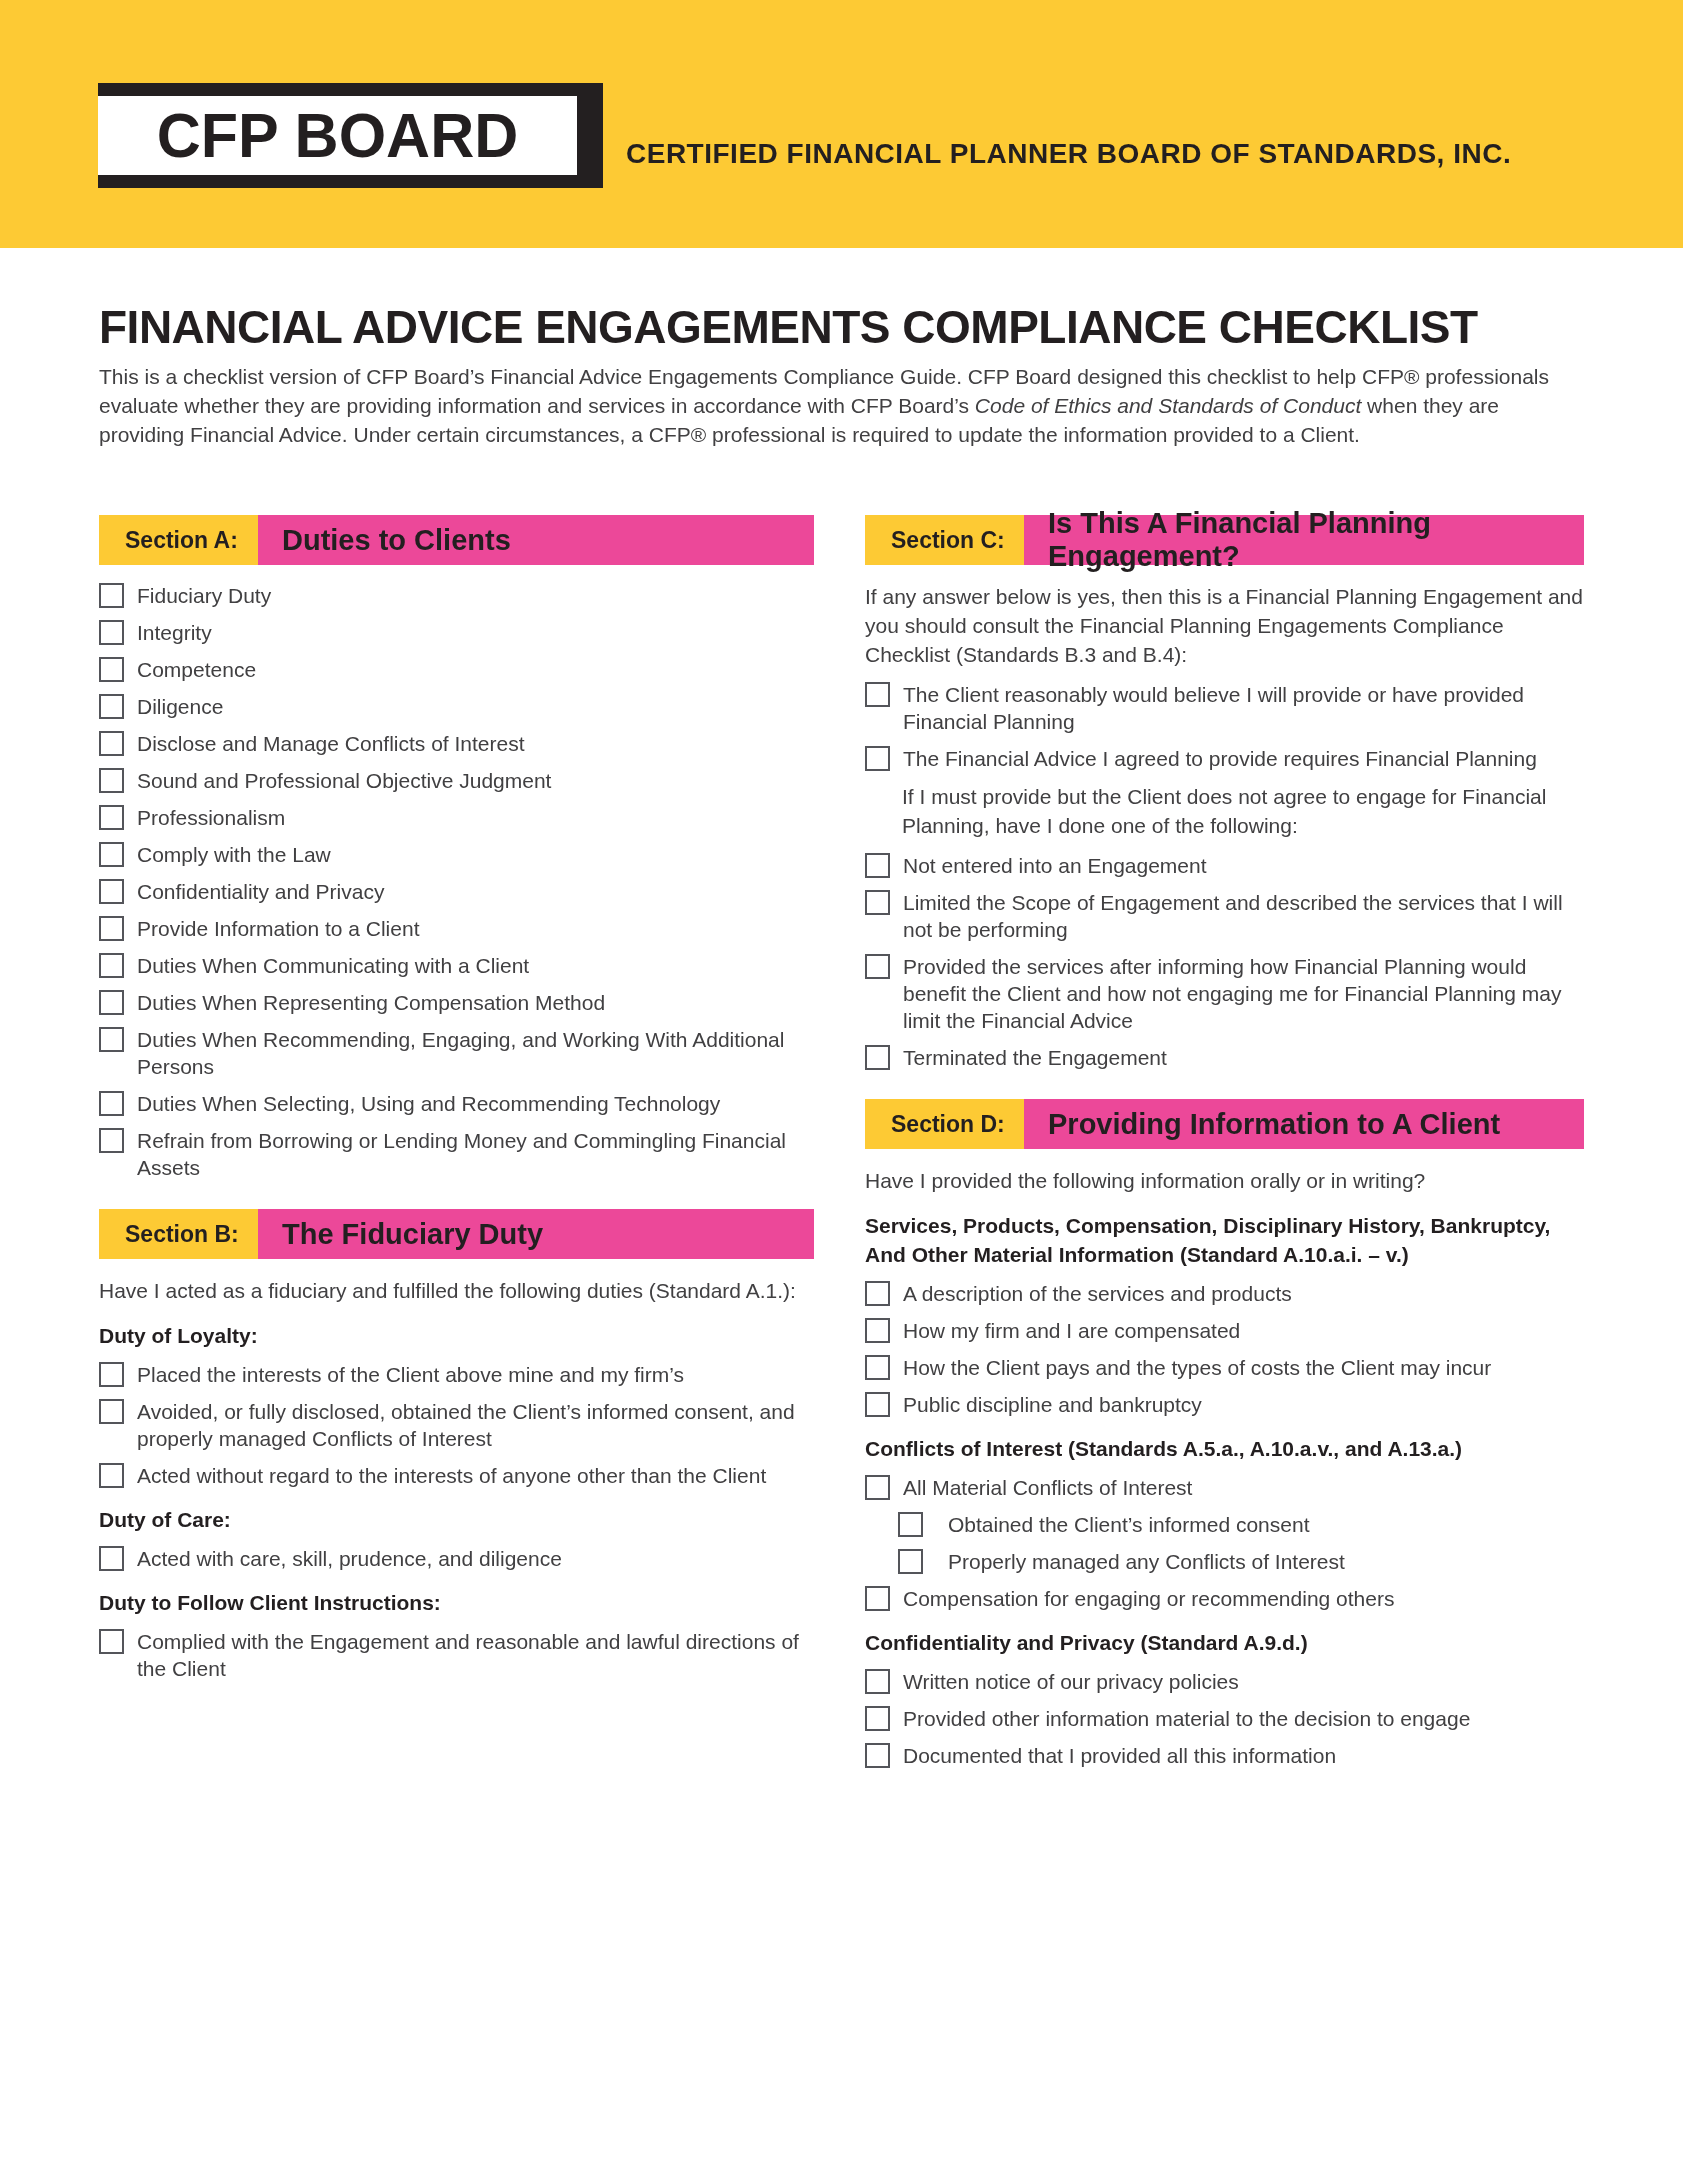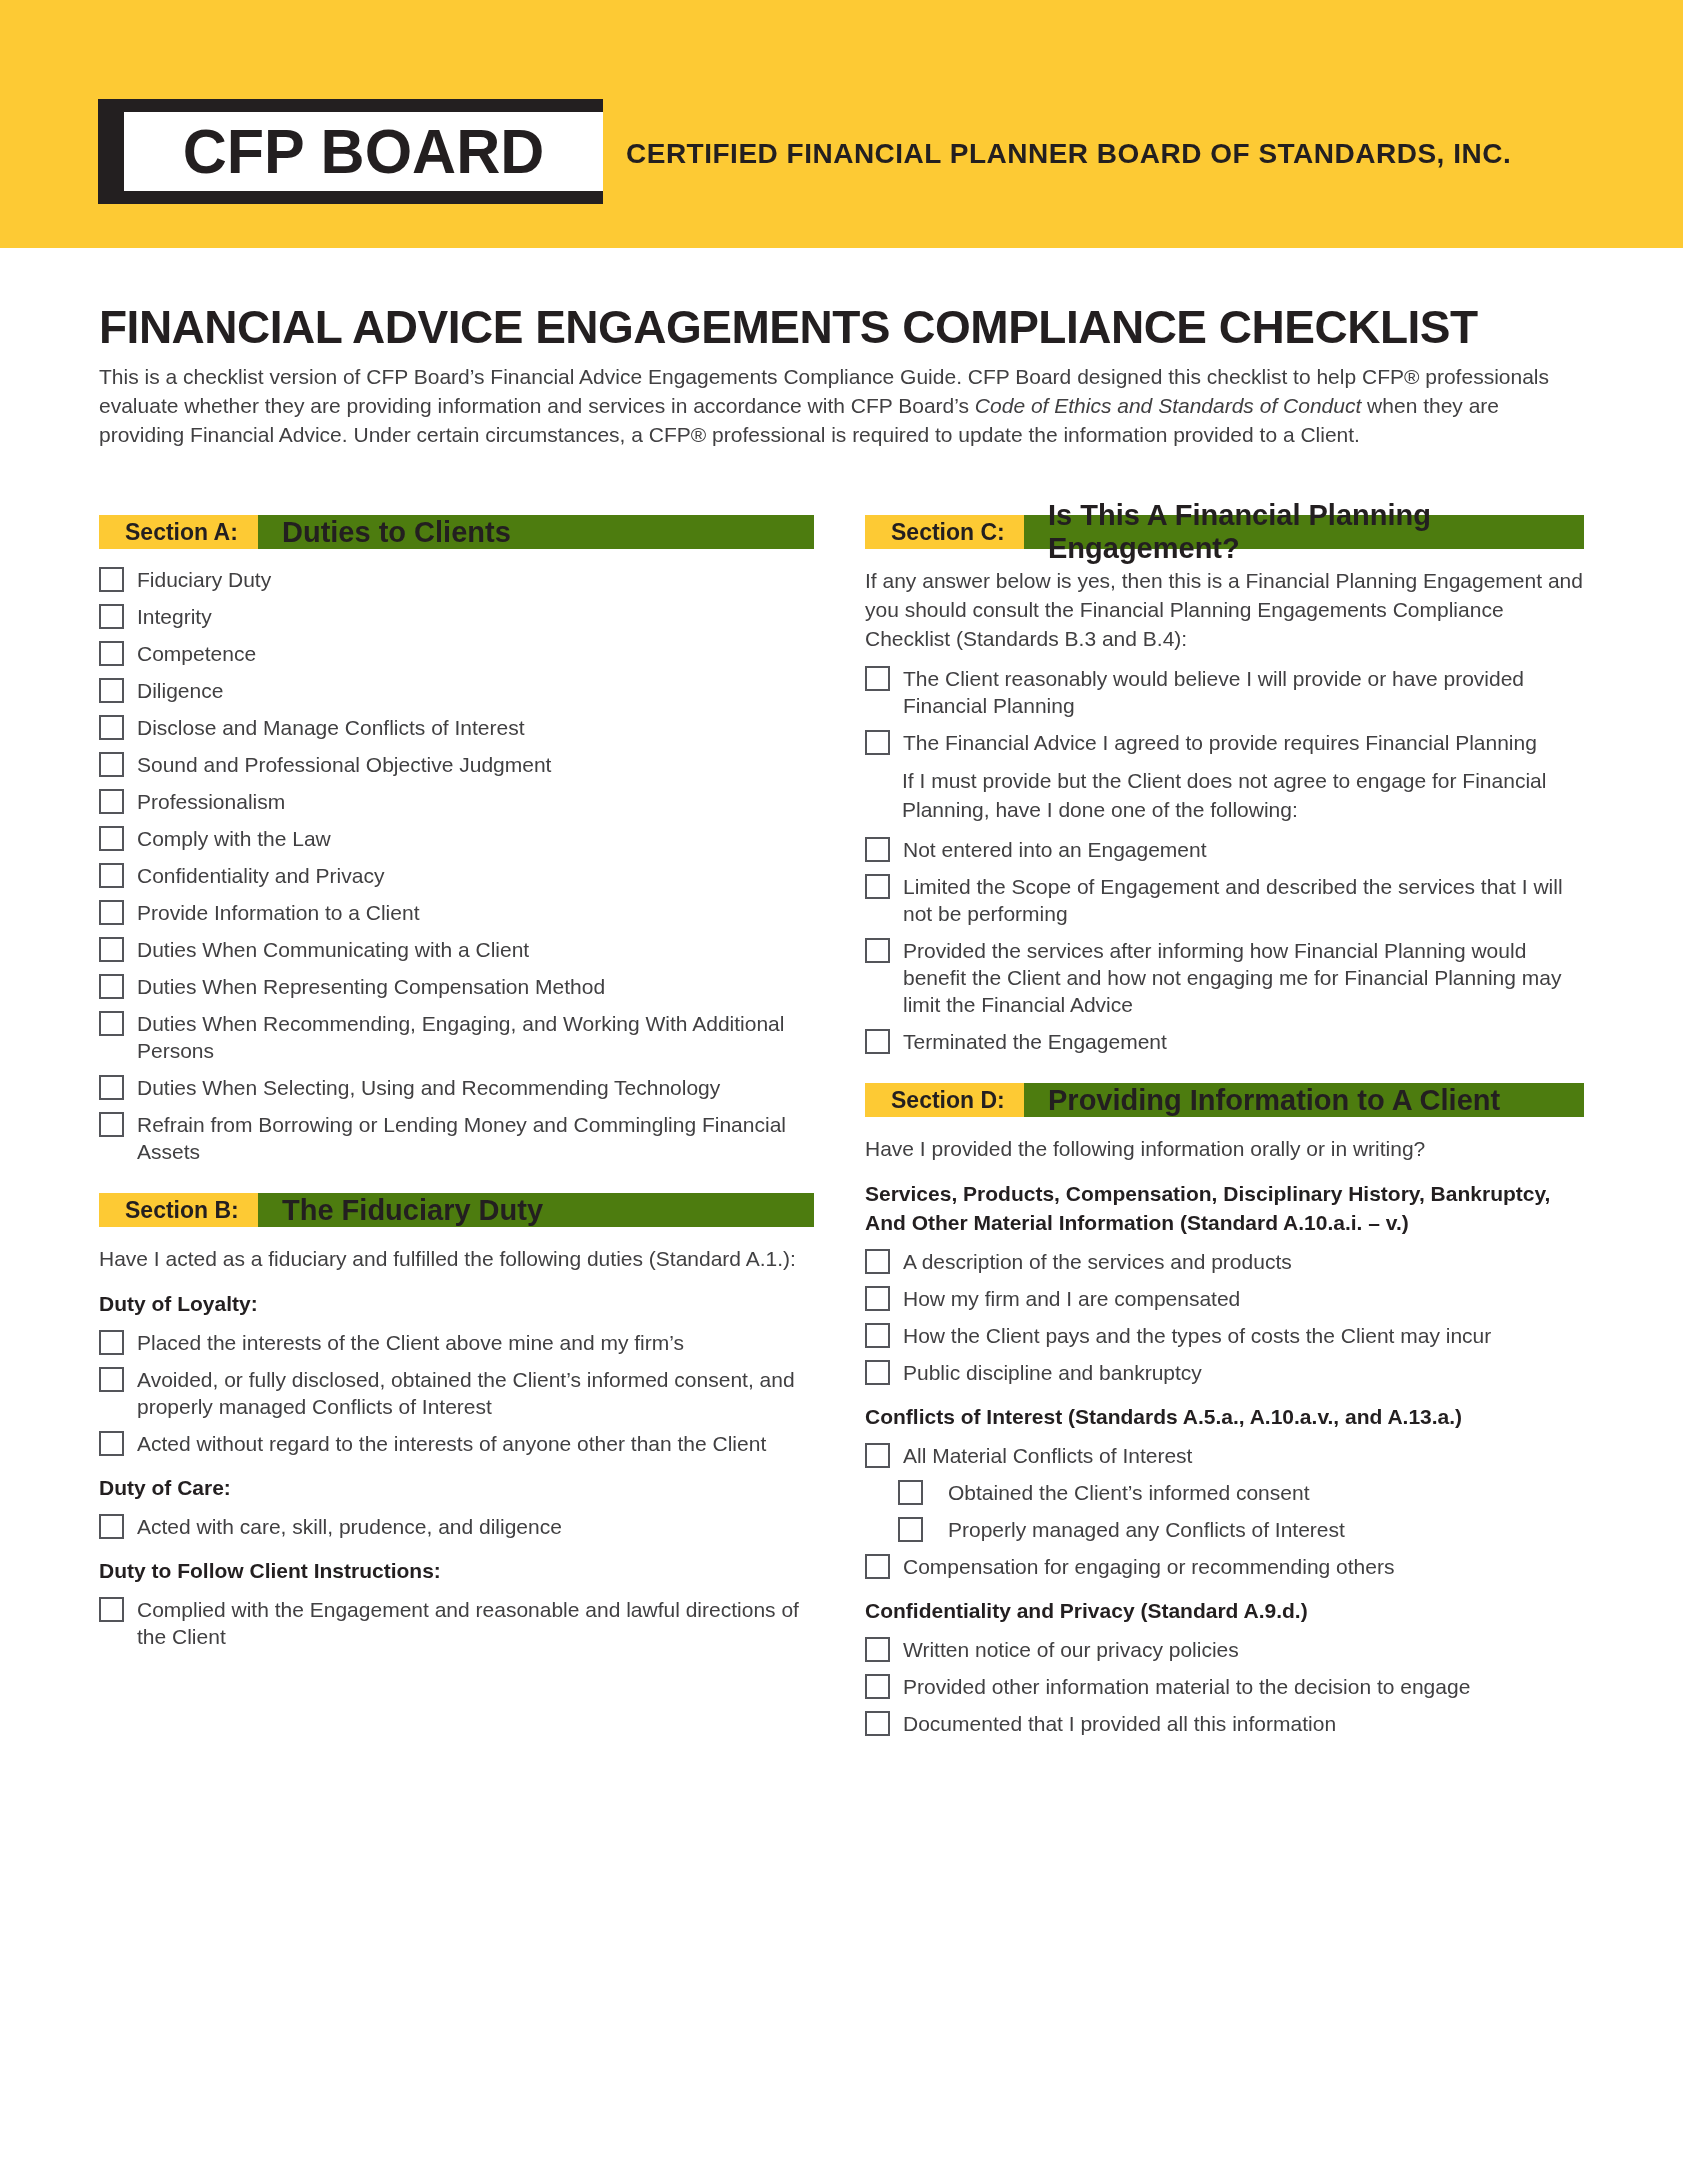--- a/index.html
+++ b/index.html
@@ -4,22 +4,22 @@
 <style>
   html,body{margin:0;padding:0;background:#e8e8e8;}
   .page{
     position:relative;width:1683px;height:2178px;background:#ffffff;
     font-family:"Liberation Sans", sans-serif;color:#414042;overflow:hidden;
     margin:0 auto;
   }
   
   .band{position:absolute;left:0;top:0;width:1683px;height:248px;background:#FDCA34;}
   .logo-box{
-    position:absolute;left:98px;top:99px;width:505px;height:105px;
-    background:#231f20;display:flex;align-items:center;justify-content:flex-end;
+    position:absolute;left:98px;top:83px;width:505px;height:105px;
+    background:#231f20;display:flex;align-items:center;justify-content:flex-start;
   }
   .logo-inner{
     width:479px;height:79px;background:#ffffff;display:flex;align-items:center;justify-content:center;
   }
   .logo-text{
     font-weight:bold;font-size:61px;color:#231f20;letter-spacing:0px;line-height:1;
     transform:scaleY(1.04);
   }
   .org-name{
     position:absolute;left:626px;top:138px;font-weight:bold;font-size:28px;
@@ -33,21 +33,21 @@
   .intro{
     position:absolute;left:99px;top:362px;width:1490px;
     font-size:21px;line-height:29px;color:#414042;
   }
   .intro .it{font-style:italic;}
   
   .col{position:absolute;top:515px;}
   .col-left{left:99px;width:715px;}
   .col-right{left:865px;width:719px;}
   
-  .section-bar{display:flex;height:34px;background:#4d7c0f;margin-bottom:17px;}
+  .section-bar{display:flex;height:50px;background:#ec4899;margin-bottom:17px;}
   .sec-label{
     width:159px;flex:none;background:#FDCA34;display:flex;align-items:center;
     padding-left:26px;box-sizing:border-box;font-weight:bold;font-size:23px;color:#231f20;
   }
   .sec-title{
     display:flex;align-items:center;padding-left:24px;font-weight:bold;font-size:29px;color:#231f20;
   }
   
   .item{display:flex;margin-bottom:10px;}
   .cb{

